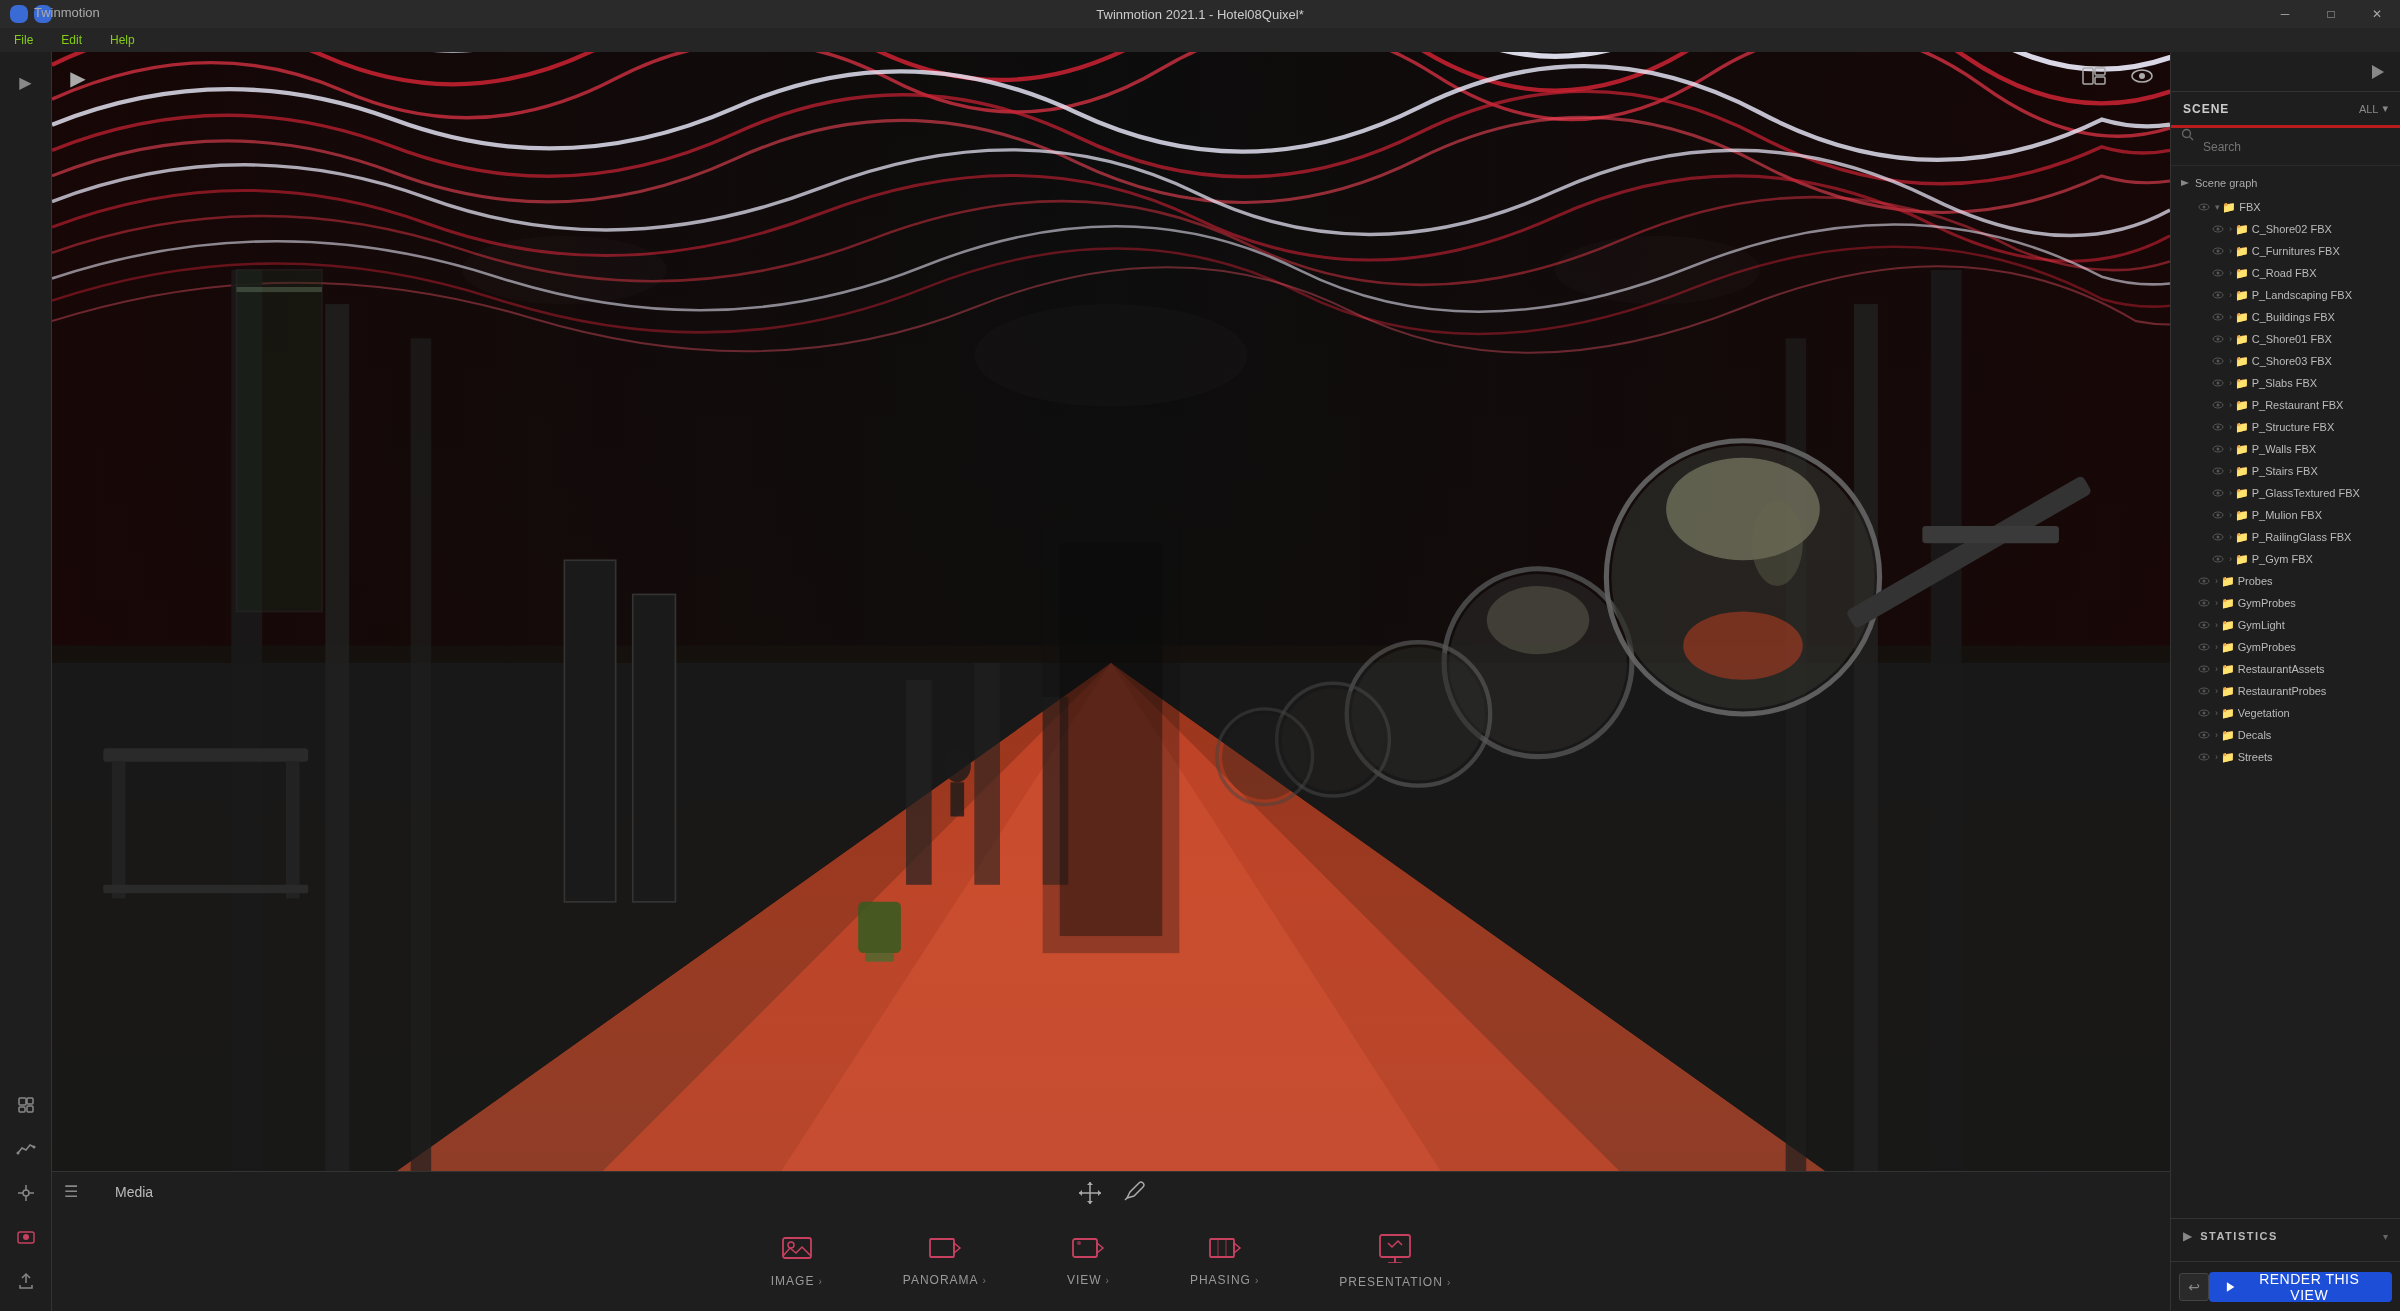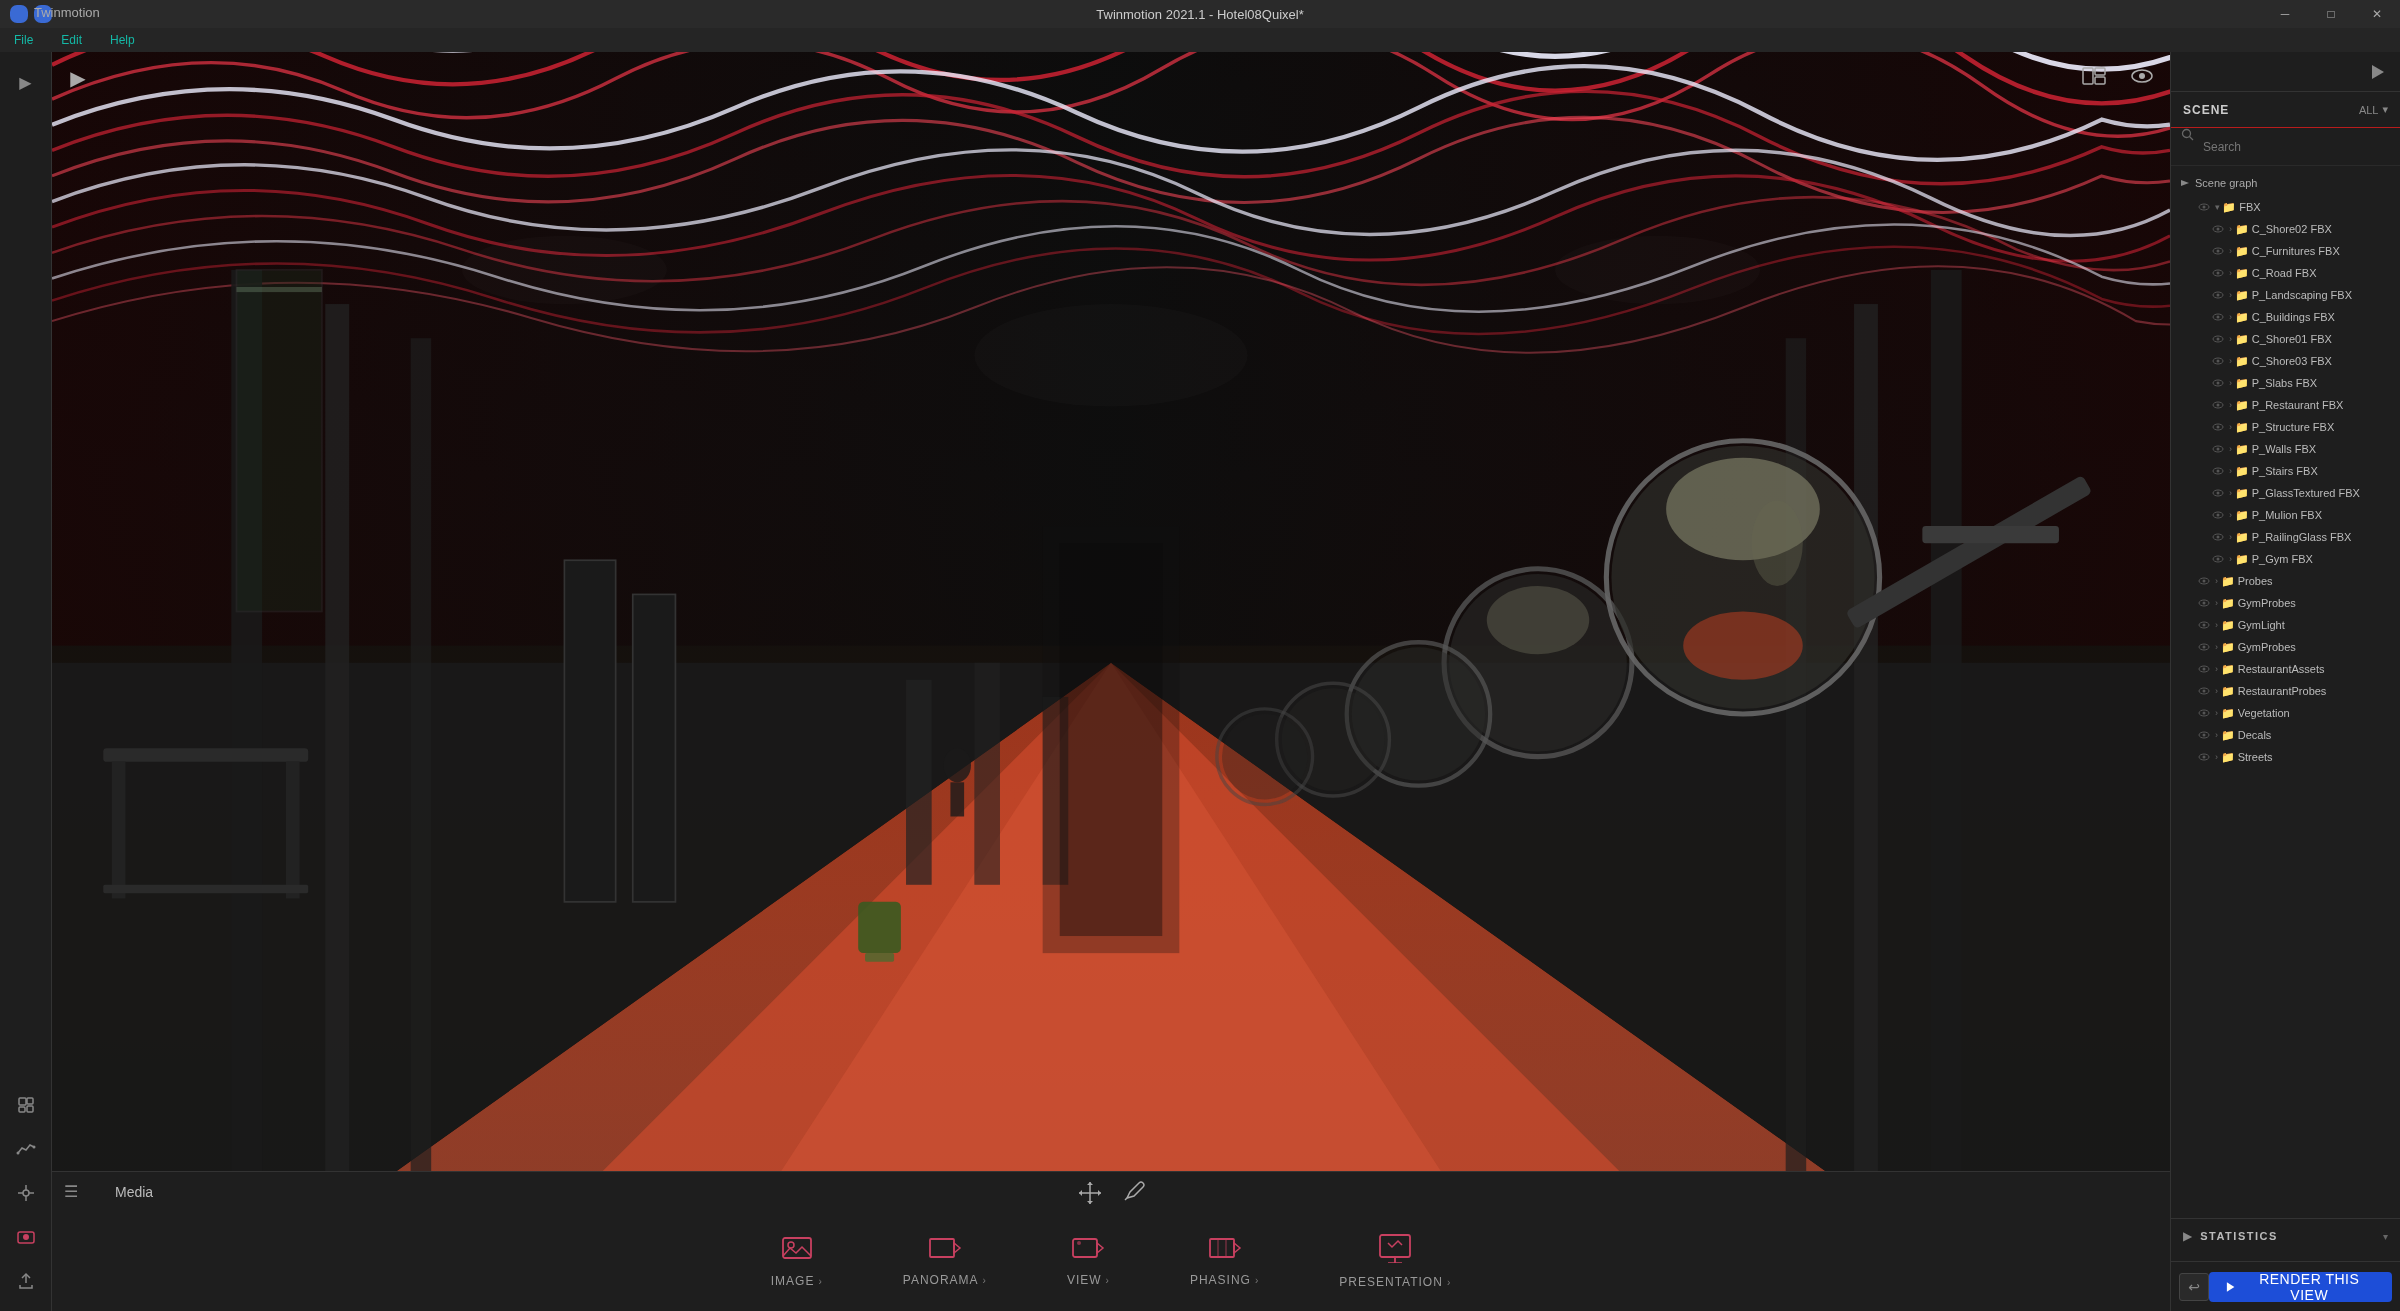--- a/index.html
+++ b/index.html
@@ -67,21 +67,21 @@
       width: 100%;
       height: 24px;
       background: #252525;
       display: flex;
       align-items: center;
       padding: 0 8px;
       gap: 16px;
     }
     .menu-item {
       font-size: 12px;
-      color: #14b8a6;
+      color: #84cc16;
       cursor: pointer;
       padding: 2px 6px;
     }
 
     
     #main-layout {
       display: flex;
       width: 100%;
       height: calc(1311px - 52px);
     }
@@ -242,21 +242,21 @@
       cursor: pointer;
     }
 
     
     .scene-header {
       height: 36px;
       display: flex;
       align-items: center;
       justify-content: space-between;
       padding: 0 12px;
-      border-bottom: 1px solid #b91c1c;
+      border-bottom: 3px solid #b91c1c;
     }
     .scene-title {
       font-size: 12px;
       font-weight: 600;
       color: #ccc;
       letter-spacing: 1px;
     }
     .scene-all {
       font-size: 11px;
       color: #888;

